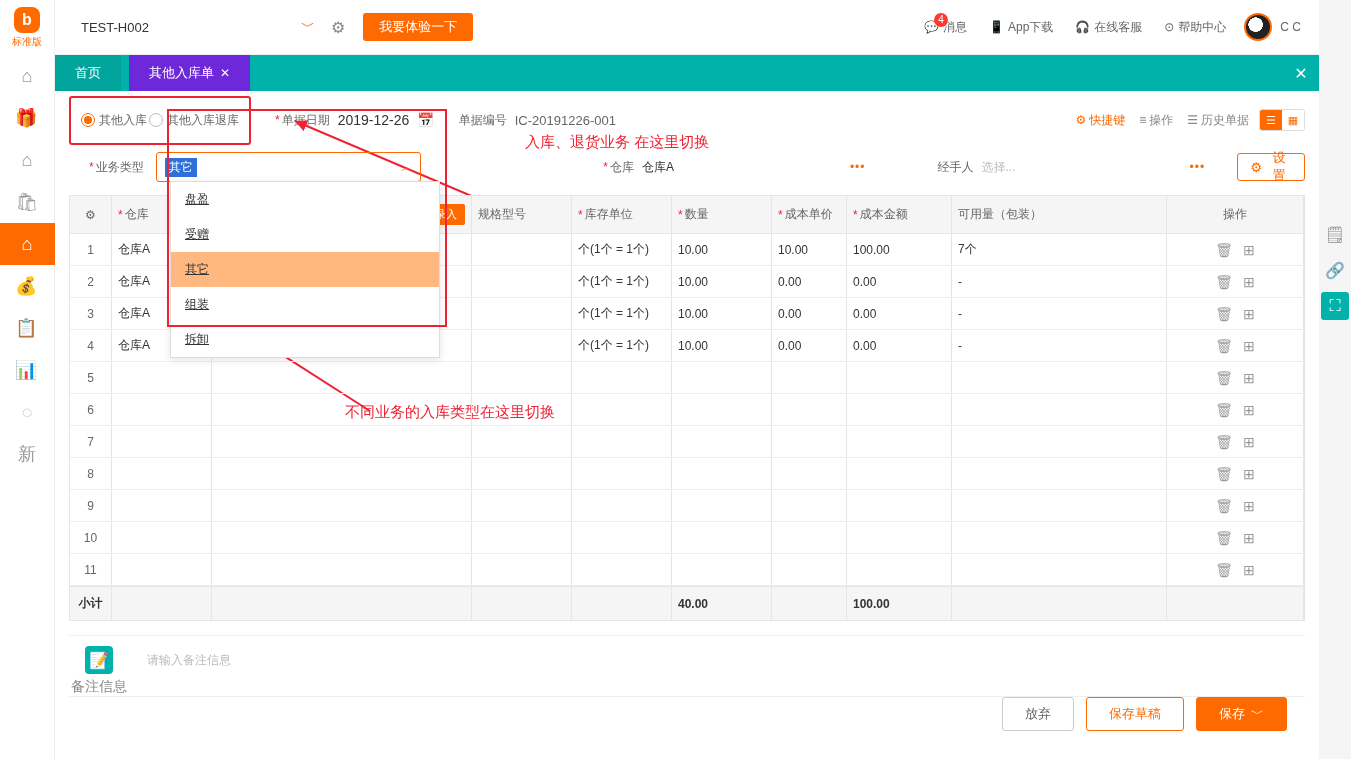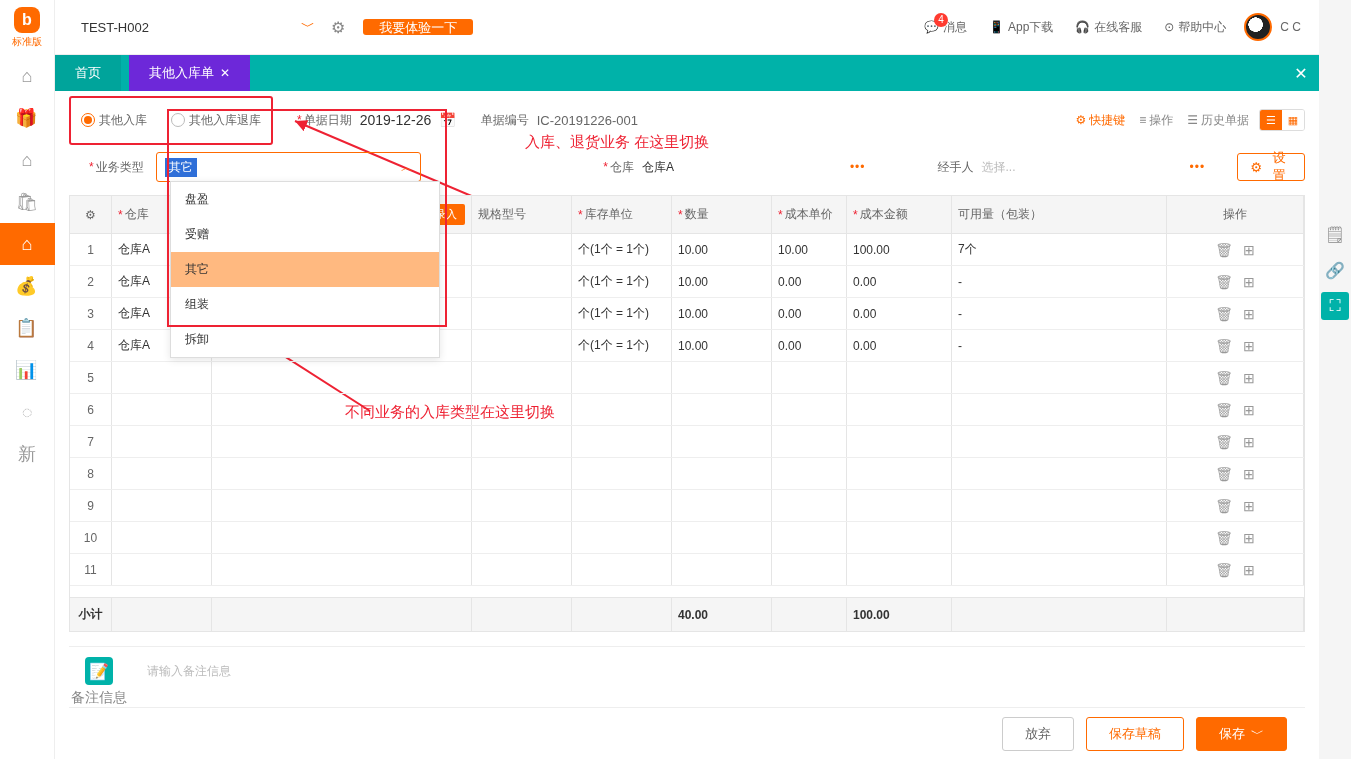--- a/index.html
+++ b/index.html
@@ -9,36 +9,36 @@
 .logo { width: 55px; height: 55px; display: flex; flex-direction: column; align-items: center; justify-content: center; }
 .logo-icon { width: 26px; height: 26px; background: #ff6a00; border-radius: 8px; display: flex; align-items: center; justify-content: center; color: #fff; font-weight: bold; font-size: 16px; }
 .logo-label { font-size: 10px; color: #ff6a00; margin-top: 2px; }
 .side-item { width: 55px; height: 42px; display: flex; align-items: center; justify-content: center; color: #999; cursor: pointer; font-size: 18px; }
 .side-item.active { background: #ff6a00; color: #fff; }
 .main { flex: 1; display: flex; flex-direction: column; }
 .topbar { height: 55px; display: flex; align-items: center; padding: 0 18px; border-bottom: 1px solid #eee; }
 .org-select { width: 250px; height: 32px; border: none; display: flex; align-items: center; justify-content: space-between; color: #333; font-size: 13px; padding: 0 8px; cursor: pointer; }
 .org-chevron { color: #ff6a00; font-size: 14px; }
 .gear-top { margin-left: 8px; color: #888; font-size: 16px; cursor: pointer; }
-.trial-btn { margin-left: 18px; background: #ff6a00; color: #fff; border: none; height: 16px; padding: 0 16px; border-radius: 3px; cursor: pointer; font-size: 13px; }
+.trial-btn { margin-left: 18px; background: #ff6a00; color: #fff; border: none; height: 28px; padding: 0 16px; border-radius: 3px; cursor: pointer; font-size: 13px; }
 .top-spacer { flex: 1; }
 .top-link { display: flex; align-items: center; gap: 4px; color: #666; margin-left: 22px; cursor: pointer; font-size: 12px; position: relative; }
 .badge { position: absolute; top: -6px; left: 10px; background: #ff3b30; color: #fff; border-radius: 8px; font-size: 10px; padding: 0 4px; line-height: 14px; min-width: 14px; text-align: center; }
 .avatar { width: 28px; height: 28px; border-radius: 50%; background: radial-gradient(circle at 40% 40%, #fff 35%, #222 36%); border: 2px solid #ff6a00; margin-left: 18px; }
 .username { margin-left: 8px; color: #666; }
 .tabbar { height: 36px; background: #00b2a9; display: flex; align-items: stretch; }
 .tab { padding: 0 20px; display: flex; align-items: center; color: #fff; cursor: pointer; font-size: 13px; }
 .tab.home { background: #00a49b; }
 .tab.active { background: #6d28d9; margin-left: 8px; }
 .tab-close { margin-left: 6px; font-size: 12px; }
 .tab-spacer { flex: 1; }
 .tab-x { width: 36px; display: flex; align-items: center; justify-content: center; color: #fff; cursor: pointer; font-size: 16px; }
 .content { flex: 1; padding: 8px 14px 0 14px; display: flex; flex-direction: column; overflow: hidden; }
 .row1 { display: flex; align-items: center; height: 42px; }
-.radio-group { border: 2px solid #e23; border-radius: 3px; padding: 14px 10px; display: flex; gap: 24px; align-items: center; }
+.radio-group { border: 2px solid #e23; border-radius: 3px; padding: 14px 10px; display: flex; gap: 2px; align-items: center; }
 .radio { display: flex; align-items: center; gap: 4px; cursor: pointer; color: #666; }
 .radio.sel .rdot { border-color: #ff6a00; }
 .radio.sel .rdot::after { content:''; width:8px; height:8px; background:#ff6a00; border-radius:50%; display:block; }
 .rdot { width:14px; height:14px; border:1px solid #bbb; border-radius:50%; display:flex; align-items:center; justify-content:center; }
 .field { display: flex; align-items: center; margin-left: 24px; gap: 8px; }
 .lbl { color: #666; font-size:12px; white-space: nowrap; }
 .req { color: #e23; margin-right: 2px; }
 .date-val { color: #333; font-size: 14px; }
 .cal-icon { color: #ff6a00; font-size: 14px; }
 .doc-no { color: #666; font-size: 13px; }
@@ -48,21 +48,21 @@
 .view-toggle { display: flex; border: 1px solid #ddd; border-radius: 3px; overflow: hidden; margin-left: 10px; }
 .vt { width: 22px; height: 20px; display: flex; align-items: center; justify-content: center; background: #fff; color: #ff6a00; font-size: 11px; }
 .vt.active { background: #ff6a00; color: #fff; }
 .annot { color: #e23; font-size: 15px; position: absolute; pointer-events: none; }
 .row2 { display: flex; align-items: center; height: 40px; gap: 12px; position: relative; margin-top: 6px; }
 .biztype-label { margin-left: 20px; }
 .biztype-select { width: 270px; height: 30px; border: 1px solid #ff6a00; border-radius: 3px; display: flex; align-items: center; padding: 0 8px; justify-content: space-between; cursor: pointer; }
 .biztype-val { background: #2f6fd8; color: #fff; padding: 1px 4px; font-size: 12px; }
 .chev-up { color: #ff6a00; font-size: 12px; transform: rotate(180deg); display: inline-block; }
 .dropdown { position: absolute; top: 34px; left: 101px; width: 270px; background: #fff; border: 1px solid #ddd; box-shadow: 0 2px 8px rgba(0,0,0,0.1); z-index: 10; }
-.dd-item { padding: 9px 14px; cursor: pointer; color: #333; font-size: 12px; }
+.dd-item { padding: 9px 14px; cursor: pointer; color: #333; font-size: 12px; text-decoration: underline; }
 .dd-item.sel { background: #ffb980; }
 .dd-wrap { border: 2px solid #e23; padding: 2px; position: absolute; top: -38px; left: 98px; width: 280px; height: 218px; pointer-events: none; z-index: 11; }
 .wh-field { margin-left: auto; position: relative; display: flex; align-items: center; gap: 8px; }
 .wh-val { width: 200px; color: #333; }
 .dots { color: #ff6a00; letter-spacing: 1px; cursor: pointer; }
 .handler-field { margin-left: 60px; display: flex; align-items: center; gap: 8px; }
 .handler-ph { color: #bbb; width: 200px; }
 .settings-btn { border: 1px solid #ff6a00; color: #ff6a00; background: #fff; height: 28px; padding: 0 12px; border-radius: 3px; cursor: pointer; display: flex; align-items: center; gap: 4px; margin-left: 20px; }
 .table-wrap { flex: 1; border: 1px solid #e5e5e5; margin-top: 8px; overflow: hidden; display: flex; flex-direction: column; position: relative; }
 .thead { display: flex; background: #f5f5f5; border-bottom: 1px solid #e5e5e5; }
@@ -84,21 +84,21 @@
 .scan-btn { background: #ff6a00; color: #fff; border: none; padding: 3px 8px; border-radius: 2px; font-size: 11px; cursor: pointer; }
 .op-icons { display: flex; gap: 10px; justify-content: center; width: 100%; color: #999; }
 .op-icons span { cursor: pointer; font-size: 14px; }
 .tfoot { display: flex; background: #f5f5f5; border-top: 1px solid #e5e5e5; }
 .tfoot .td { font-weight: bold; }
 .remarks { margin-top: 14px; min-height: 60px; border-top: 1px solid #eee; padding-top: 10px; display: flex; gap: 18px; }
 .rem-side { width: 60px; text-align: center; }
 .rem-icon { width: 28px; height: 28px; background: #00b2a9; border-radius: 4px; margin: 0 auto 4px; display:flex; align-items:center; justify-content:center; color:#fff; font-size:16px;}
 .rem-lbl { font-size: 14px; color: #888; }
 .rem-input { flex: 1; color: #bbb; font-size: 12px; padding-top: 6px; }
-.footer { height: 52px; border-top: 1px solid #eee; display: flex; align-items: center; justify-content: flex-end; padding: 0 18px; gap: 12px; }
+.footer { height: 63px; border-top: 1px solid #eee; display: flex; justify-content: flex-end; padding: 0 18px; gap: 12px; }
 .btn { height: 34px; padding: 0 22px; border-radius: 3px; cursor: pointer; font-size: 13px; }
 .btn.ghost { background: #fff; border: 1px solid #ccc; color: #666; }
 .btn.outline { background: #fff; border: 1px solid #ff6a00; color: #ff6a00; }
 .btn.primary { background: #ff6a00; border: 1px solid #ff6a00; color: #fff; display: flex; align-items: center; gap: 6px; }
 .right-rail { width: 32px; background: #f5f5f5; display: flex; flex-direction: column; align-items: center; padding-top: 220px; gap: 8px; }
 .rail-icon { width: 28px; height: 28px; display: flex; align-items: center; justify-content: center; color: #888; cursor: pointer; font-size: 16px; }
 .rail-icon.active { background: #00b2a9; color: #fff; border-radius: 3px; }
 .arrow-svg { position: absolute; pointer-events: none; }
 </style>
 </head>

